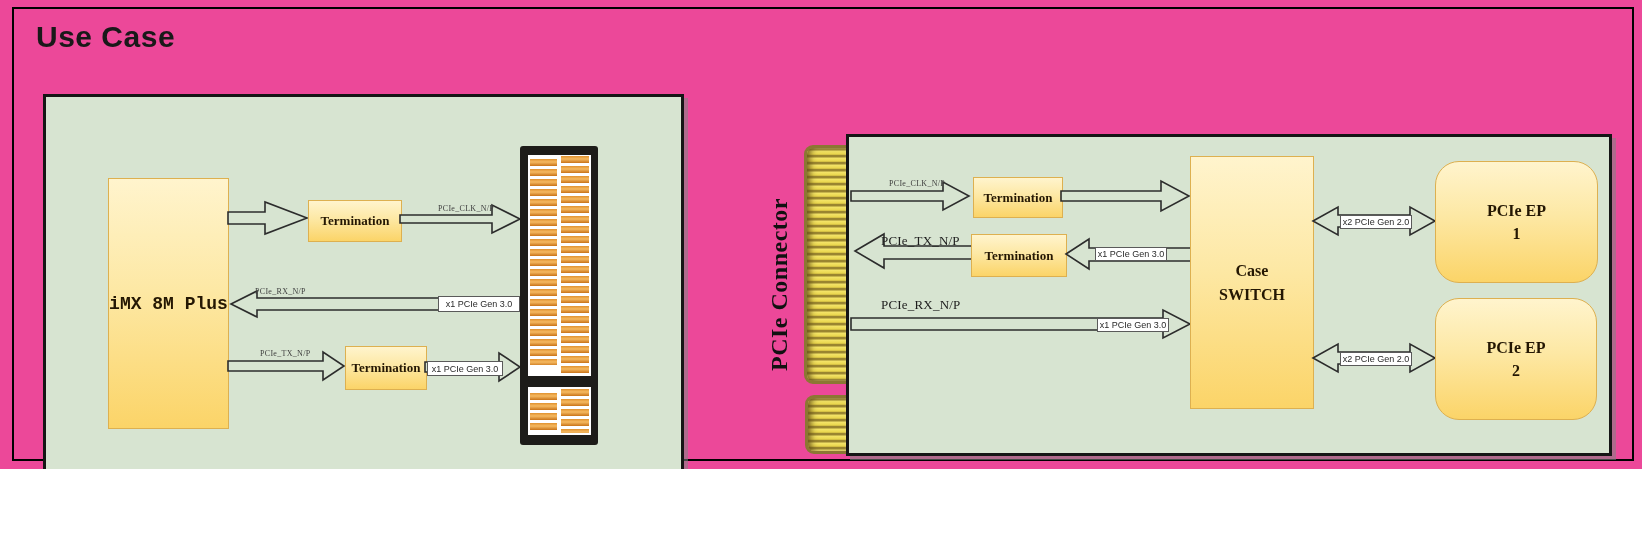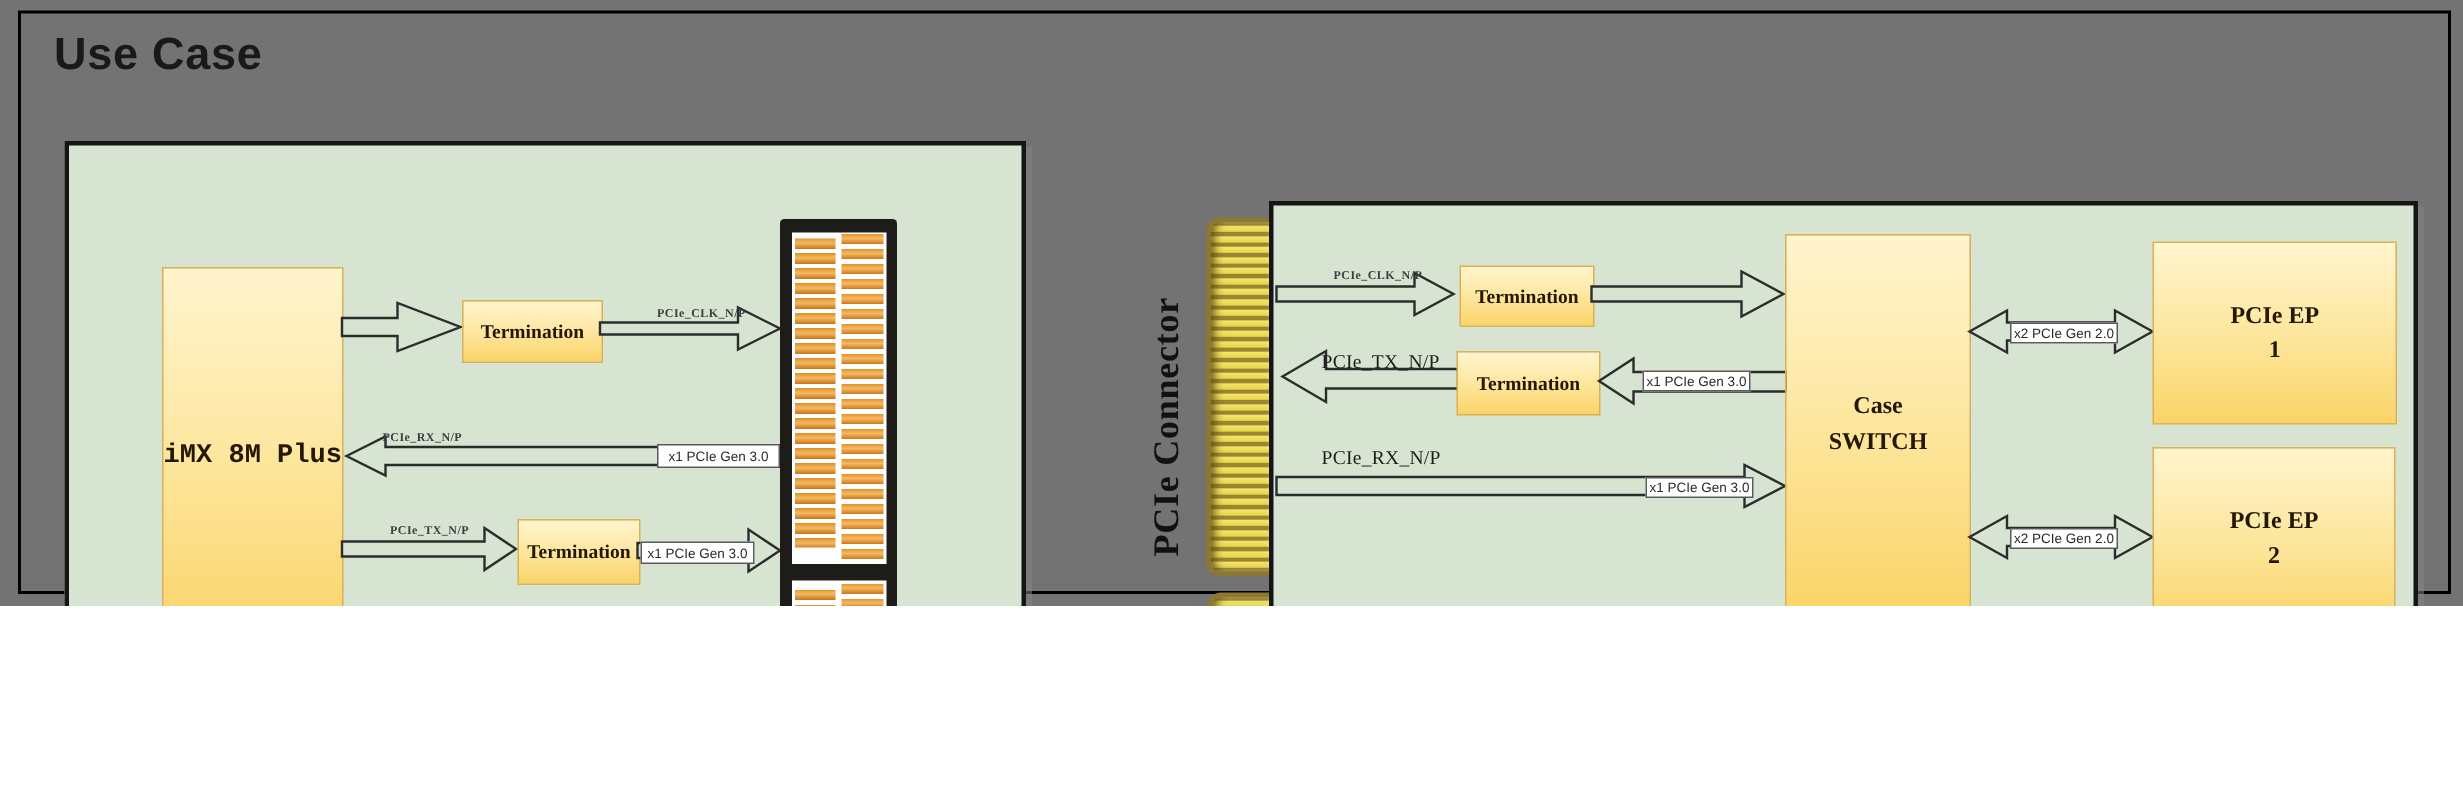--- a/index.html
+++ b/index.html
@@ -1,17 +1,17 @@
 <!DOCTYPE html>
 <html><head>
 <meta charset="utf-8">
 <style>
   html,body{margin:0;padding:0;background:#fff;}
   .page{
-    position:relative;width:1642px;height:404px;background:#737373;
+    position:relative;width:1642px;height:469px;background:#ec4899;
     font-family:"Liberation Serif",serif;overflow:hidden;
   }
   .outer-frame{
     position:absolute;left:12px;top:7px;right:8px;bottom:8px;
     border:2px solid #000;pointer-events:none;
   }
   .title{
     position:absolute;left:36px;top:20px;
     font-family:"Liberation Sans",sans-serif;font-weight:bold;
     font-size:30px;color:#191919;letter-spacing:.5px;
@@ -28,27 +28,27 @@
     background:linear-gradient(180deg,#fff4cd 0%,#fde8a4 45%,#fbd468 100%);
     border:1px solid #ddb050;
   }
   .soc{left:62px;top:81px;width:119px;height:249px;font-size:18px;font-family:Liberation Mono, monospace;}
   .term{font-size:13px;}
   .term-l1{left:262px;top:103px;width:92px;height:40px;}
   .term-l2{left:299px;top:249px;width:80px;height:42px;}
   .term-r1{left:124px;top:40px;width:88px;height:39px;}
   .term-r2{left:122px;top:97px;width:94px;height:41px;}
   .switch{left:341px;top:19px;width:122px;height:251px;font-size:16px;line-height:1.5;flex-direction:column;}
-  .ep{font-size:16px;line-height:1.45;flex-direction:column;}
+  .ep{font-size:16px;line-height:1.45;flex-direction:column;border-radius:24px;}
   .ep1{left:586px;top:24px;width:161px;height:120px;}
   .ep2{left:586px;top:161px;width:160px;height:120px;}
   .arrow{position:absolute;overflow:visible;}
   .arrow polygon{fill:#d7e4d1;stroke:#2c2c2c;stroke-width:1.6;stroke-linejoin:miter;}
   .sig{
-    position:absolute;color:#3e3e3e;font-size:8px;font-weight:bold;letter-spacing:.3px;
+    position:absolute;color:#3e3e3e;font-size:8px;font-weight:normal;letter-spacing:.3px;
     white-space:nowrap;
   }
   .sig-big{font-size:13px;font-weight:normal;color:#1d1d1d;letter-spacing:.2px;}
   .whitebox{
     position:absolute;background:#fff;border:1px solid #5a5a5a;
     font-family:"Liberation Sans",sans-serif;font-size:9px;color:#2a2a2a;
     display:flex;align-items:center;justify-content:center;white-space:nowrap;
   }
   
   .slot{position:absolute;left:474px;top:49px;width:78px;height:299px;background:#1d1c19;border-radius:3px;}

